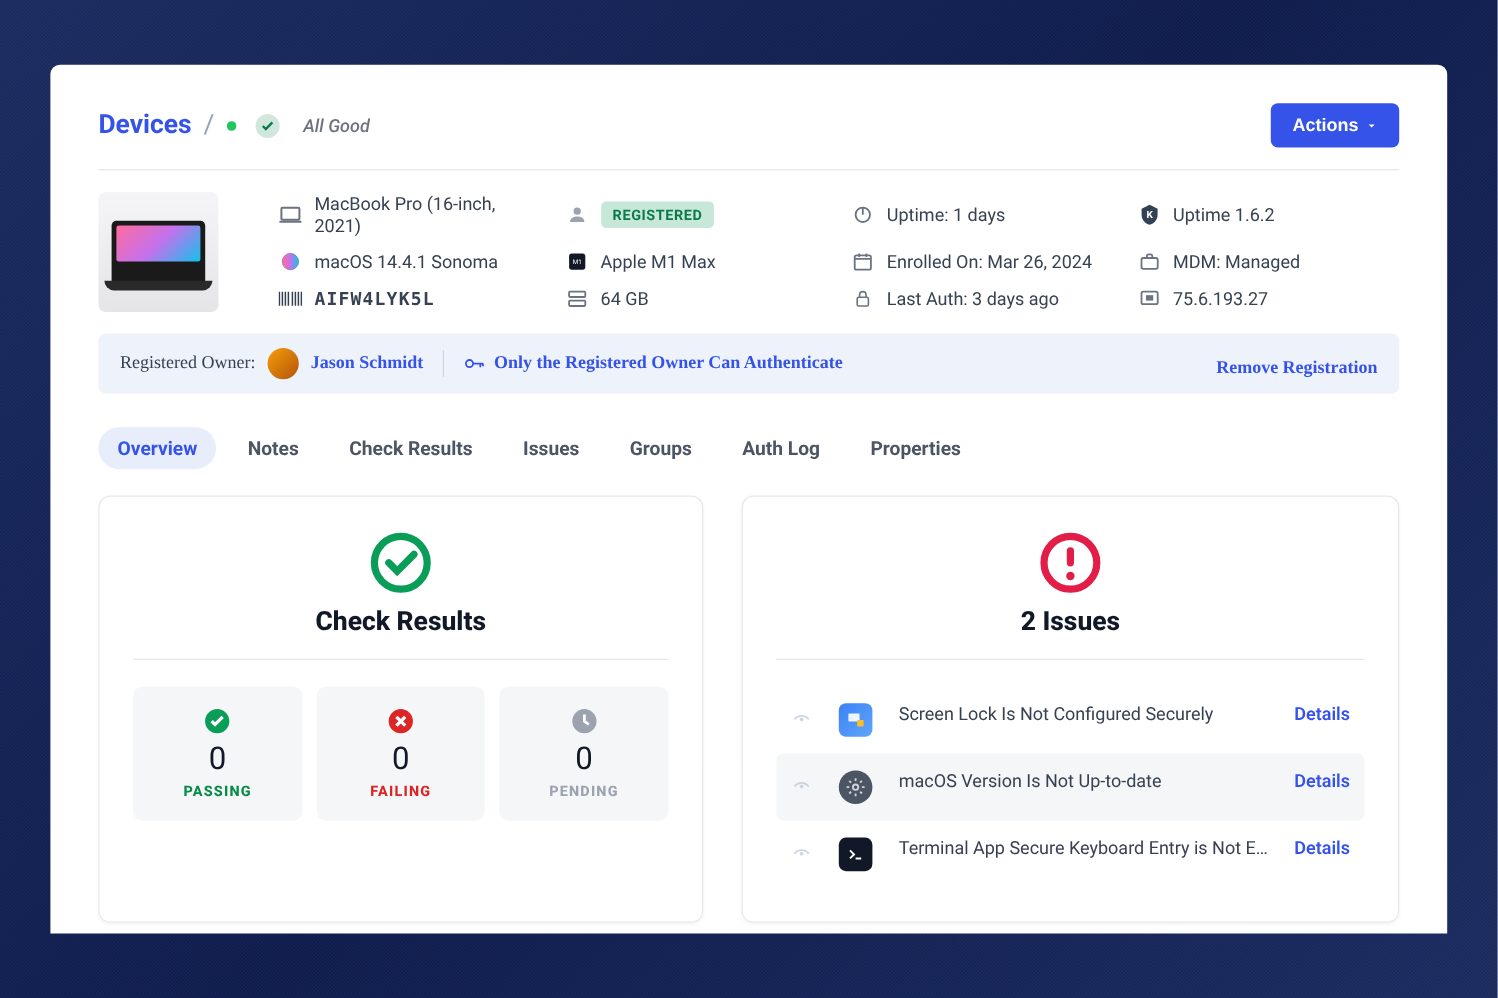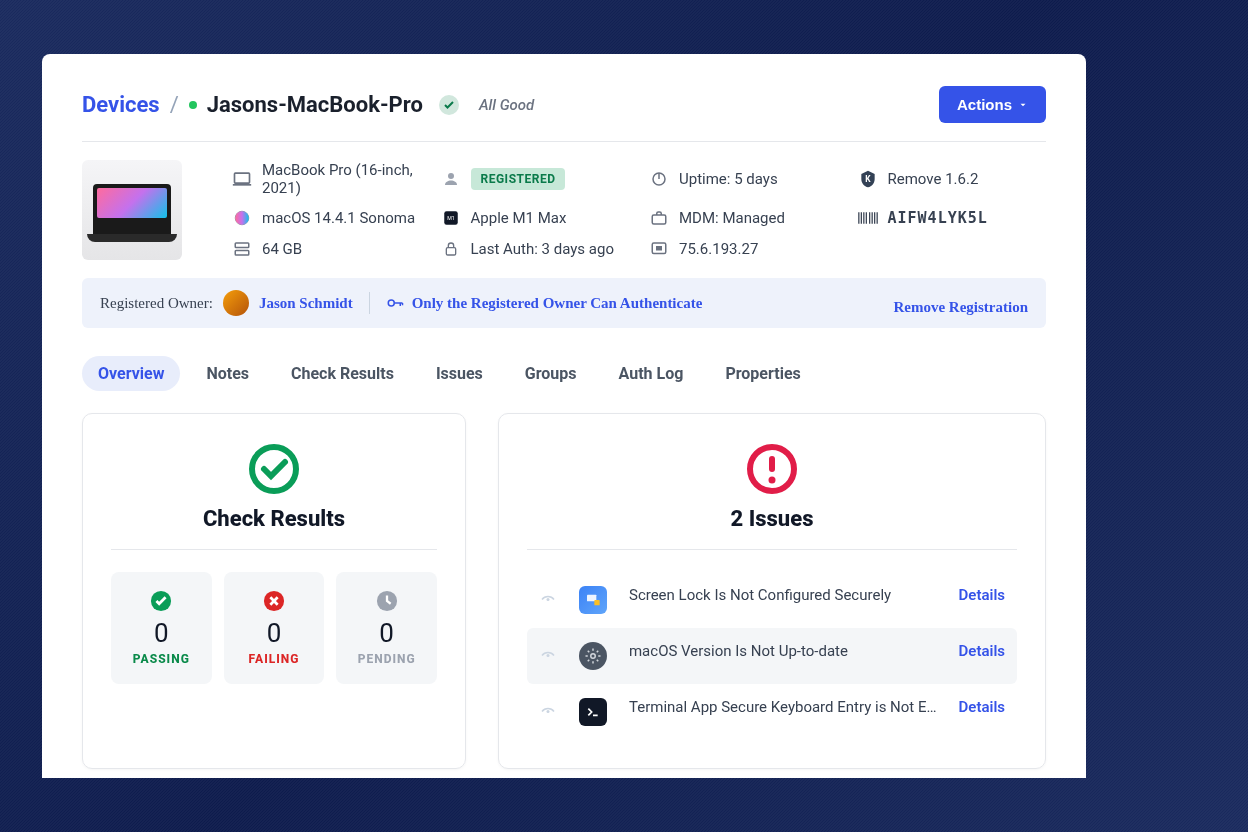--- a/index.html
+++ b/index.html
@@ -16,21 +16,21 @@
     position: absolute;
     inset: 0;
     background-image: radial-gradient(circle at 20% 30%, rgba(255,255,255,0.03) 1px, transparent 1px),
                       radial-gradient(circle at 80% 70%, rgba(255,255,255,0.03) 1px, transparent 1px);
     background-size: 3px 3px;
   }
   .panel {
     position: absolute;
     left: 42px;
     top: 54px;
-    width: 1044px;
+    width: 1164px;
     height: 724px;
     background: #fff;
     border-radius: 8px 8px 0 0;
     padding: 32px 40px;
   }
   .header-row {
     display: flex;
     align-items: center;
     justify-content: space-between;
     margin-bottom: 18px;
@@ -142,21 +142,20 @@
 </head>
 <body>
 
 <div class="panel">
 
   <div class="header-row">
     <div class="breadcrumb">
       <span class="bc-link">Devices</span>
       <span class="bc-sep">/</span>
       <span class="bc-dot"></span>
-      <span class="bc-name">Jasons-MacBook-Pro</span>
       <span class="status-pill">
         <span class="status-check">
           <svg width="12" height="12" viewBox="0 0 24 24">
               <path fill="none" stroke="#0a7a4a" stroke-width="4" d="M4 12l5 5L20 6"></path>
             </svg>
         </span>
         <span class="status-text">All Good</span>
       </span>
     </div>
     <button class="actions-btn">
@@ -192,30 +191,30 @@
         </span>
       <span class="badge-registered">REGISTERED</span>
     </div>
     <div class="info-item">
       <span class="info-icon">
           <svg width="18" height="18" viewBox="0 0 24 24">
             <circle cx="12" cy="12" r="8" fill="none" stroke="#6b7280" stroke-width="2"></circle>
             <path d="M12 4v8" stroke="#6b7280" stroke-width="2"></path>
           </svg>
         </span>
-      <span>Uptime: 5 days</span>
+      <span>Uptime: 1 days</span>
     </div>
     <div class="info-item">
       <span class="info-icon">
           <svg width="20" height="20" viewBox="0 0 24 24">
             <path d="M12 2l8 4v6c0 5-3.5 9-8 10-4.5-1-8-5-8-10V6l8-4z" fill="#334155"></path>
             <text x="12" y="15" text-anchor="middle" fill="#fff" font-size="10" font-weight="700">K</text>
           </svg>
         </span>
-      <span>Remove 1.6.2</span>
+      <span>Uptime 1.6.2</span>
     </div>
 
     <div class="info-item">
       <span class="info-icon">
           <svg width="18" height="18" viewBox="0 0 24 24">
             <circle cx="12" cy="12" r="9" fill="none" stroke="#6b7280" stroke-width="1"></circle>
             <circle cx="12" cy="12" r="9" fill="url(#g1)"></circle>
             <defs>
               <linearGradient id="g1">
                 <stop offset="0%" stop-color="#ff6b9d"></stop>
@@ -228,20 +227,29 @@
       <span>macOS 14.4.1 Sonoma</span>
     </div>
     <div class="info-item">
       <span class="info-icon">
           <svg width="18" height="18" viewBox="0 0 24 24">
             <rect x="3" y="3" width="18" height="18" rx="3" fill="#111827"></rect>
             <text x="12" y="15" text-anchor="middle" fill="#fff" font-size="7">M1</text>
           </svg>
         </span>
       <span>Apple M1 Max</span>
+    </div>
+    <div class="info-item">
+      <span class="info-icon">
+          <svg width="18" height="18" viewBox="0 0 24 24">
+            <rect x="3" y="5" width="18" height="16" rx="2" fill="none" stroke="#6b7280" stroke-width="2"></rect>
+            <path d="M3 9h18M8 3v4M16 3v4" stroke="#6b7280" stroke-width="2"></path>
+          </svg>
+        </span>
+      <span>Enrolled On: Mar 26, 2024</span>
     </div>
     <div class="info-item">
       <span class="info-icon">
           <svg width="18" height="18" viewBox="0 0 24 24">
             <rect x="3" y="8" width="18" height="12" rx="2" fill="none" stroke="#6b7280" stroke-width="2"></rect>
             <path d="M9 8V6a2 2 0 012-2h2a2 2 0 012 2v2" fill="none" stroke="#6b7280" stroke-width="2"></path>
           </svg>
         </span>
       <span>MDM: Managed</span>
     </div>

